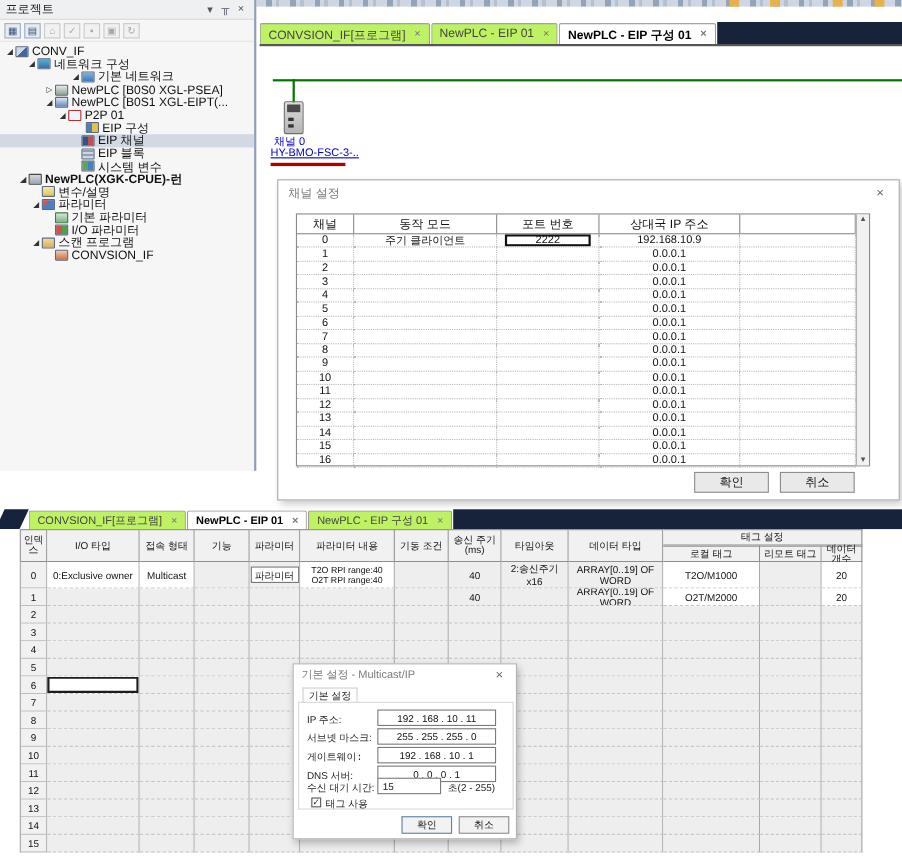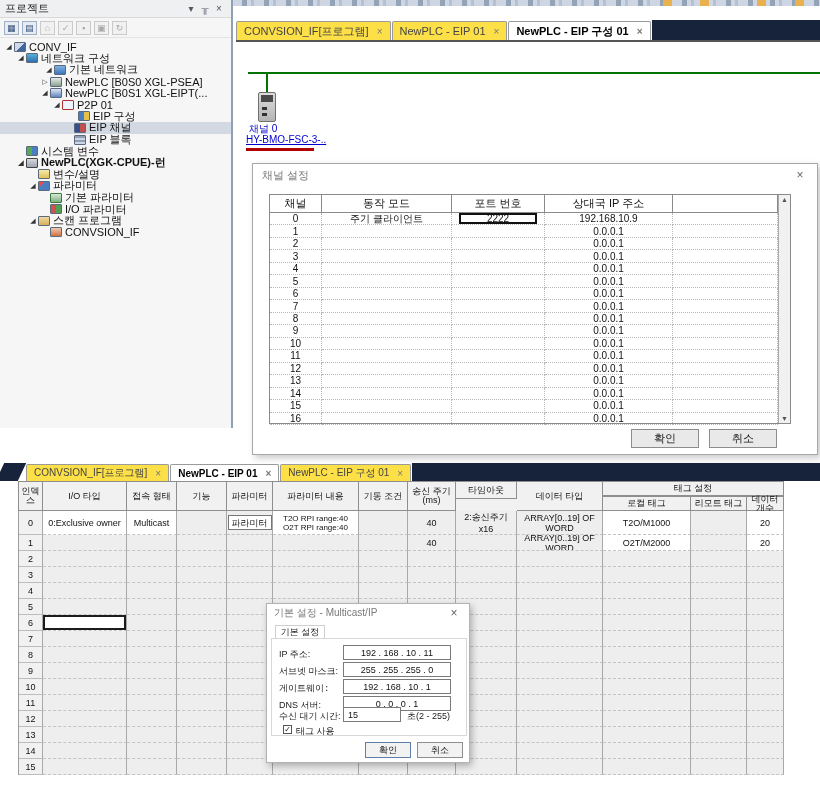--- a/index.html
+++ b/index.html
@@ -42,21 +42,21 @@
   .t-cpu{background:linear-gradient(#d9d9d9,#9aa5b5);border-color:#444;}
   .t-var{background:linear-gradient(#f5e9a8,#e0c25a);}
   .t-par{background:linear-gradient(135deg,#e05050 30%,#4a7ec0 30%);}
   .t-parb{background:linear-gradient(#d8e8d8,#7fb07f);border-color:#3a7a3a;}
   .t-pario{background:linear-gradient(90deg,#d05050 50%,#50a050 50%);}
   .t-scan{background:linear-gradient(#f0d9a0,#d8ae5a);}
   .t-prog{background:linear-gradient(#f0c9b0,#d07040);}
 
   
   .tabstrip{display:flex;align-items:flex-end;height:20px;}
-  .tab{height:19px;display:flex;align-items:center;padding:0 7px;background:#fde047;border:1px solid #9a9a9a;
+  .tab{height:19px;display:flex;align-items:center;padding:0 7px;background:#bef264;border:1px solid #9a9a9a;
        border-bottom:none;font-size:11px;color:#444;margin-right:1px;border-radius:2px 2px 0 0;white-space:nowrap;}
   .tab.active{background:#fff;font-weight:bold;color:#000;}
   .tab .x{margin-left:8px;color:#777;font-size:10px;}
   .tabfill{flex:1;align-self:stretch;background:#16233b;}
   .wedge{width:22px;height:18px;background:#16233b;transform:skewX(-25deg);margin-right:4px;align-self:flex-end;}
 
   #editor{left:236px;top:20px;width:584px;height:432px;}
   #ttabs{position:absolute;left:0;top:0;right:0;}
   #canvas{position:absolute;left:0;top:20px;right:0;bottom:0;background:#fff;border-top:2px solid #555;}
 
@@ -154,26 +154,26 @@
         <span class="tbi gray">▪</span>
         <span class="tbi gray">▣</span>
         <span class="tbi gray">↻</span>
       </div>
     <div id="tree">
         <div class="trow" style="padding-left: 4px;">
           <span class="exp">◢</span>
           <span class="ti t-conv"></span>
           <span>CONV_IF</span>
         </div>
-        <div class="trow" style="padding-left: 16px;">
+        <div class="trow" style="padding-left: 24px;">
           <span class="exp">◢</span>
           <span class="ti t-net"></span>
           <span>네트워크 구성</span>
         </div>
-        <div class="trow" style="padding-left: 44px;">
+        <div class="trow" style="padding-left: 16px; margin-left: 48px;">
           <span class="exp">◢</span>
           <span class="ti t-fold"></span>
           <span>기본 네트워크</span>
         </div>
         <div class="trow" style="padding-left: 40px;">
           <span class="exp">▷</span>
           <span class="ti t-plc1"></span>
           <span>NewPLC [B0S0 XGL-PSEA]</span>
         </div>
         <div class="trow" style="padding-left: 40px;">
@@ -194,21 +194,21 @@
         <div class="trow sel" style="padding-left: 64px;">
           <span class="exp">&nbsp;</span>
           <span class="ti t-eipch"></span>
           <span>EIP 채널</span>
         </div>
         <div class="trow" style="padding-left: 64px;">
           <span class="exp">&nbsp;</span>
           <span class="ti t-eipb"></span>
           <span>EIP 블록</span>
         </div>
-        <div class="trow" style="padding-left: 16px;">
+        <div class="trow" style="padding-left: 16px; margin-left: 48px;">
           <span class="exp">&nbsp;</span>
           <span class="ti t-sys"></span>
           <span>시스템 변수</span>
         </div>
         <div class="trow bold" style="padding-left: 16px;">
           <span class="exp">◢</span>
           <span class="ti t-cpu"></span>
           <span>NewPLC(XGK-CPUE)-런</span>
         </div>
         <div class="trow" style="padding-left: 28px;">
@@ -436,21 +436,21 @@
     </div>
   <div id="bhead" class="abs">
       <div class="bh" style="left: 0px; top: 0px; width: 24px; height: 30px;">인덱스</div>
       <div class="bh" style="left: 24px; top: 0px; width: 84px; height: 30px;">I/O 타입</div>
       <div class="bh" style="left: 108px; top: 0px; width: 50px; height: 30px;">접속 형태</div>
       <div class="bh" style="left: 158px; top: 0px; width: 50px; height: 30px;">기능</div>
       <div class="bh" style="left: 208px; top: 0px; width: 46px; height: 30px;">파라미터</div>
       <div class="bh" style="left: 254px; top: 0px; width: 86px; height: 30px;">파라미터 내용</div>
       <div class="bh" style="left: 340px; top: 0px; width: 49px; height: 30px;">기동 조건</div>
       <div class="bh" style="left: 389px; top: 0px; width: 48px; height: 30px;">송신 주기(ms)</div>
-      <div class="bh" style="left: 437px; top: 0px; width: 61px; height: 18px;">타임아웃</div>
+      <div class="bh" style="left: 437px; top: 0px; width: 61px; height: 30px;">타임아웃</div>
       <div class="bh" style="left: 498px; top: 0px; width: 86px; height: 30px;">데이터 타입</div>
       <div class="bh" style="left: 584px; top: 0px; width: 181px; height: 15px;">태그 설정</div>
       <div class="bh" style="left: 584px; top: 15px; width: 88px; height: 15px;">로컬 태그</div>
       <div class="bh" style="left: 672px; top: 15px; width: 56px; height: 15px;">리모트 태그</div>
       <div class="bh" style="left: 728px; top: 15px; width: 37px; height: 15px;">데이터 개수</div>
     </div>
   <div id="bbody" class="abs">
       <div class="br" style="top: 0px; height: 24px;">
         <div class="bc idx" style="width: 24px;">0</div>
         <div class="bc w" style="width: 84px;">0:Exclusive owner</div>

